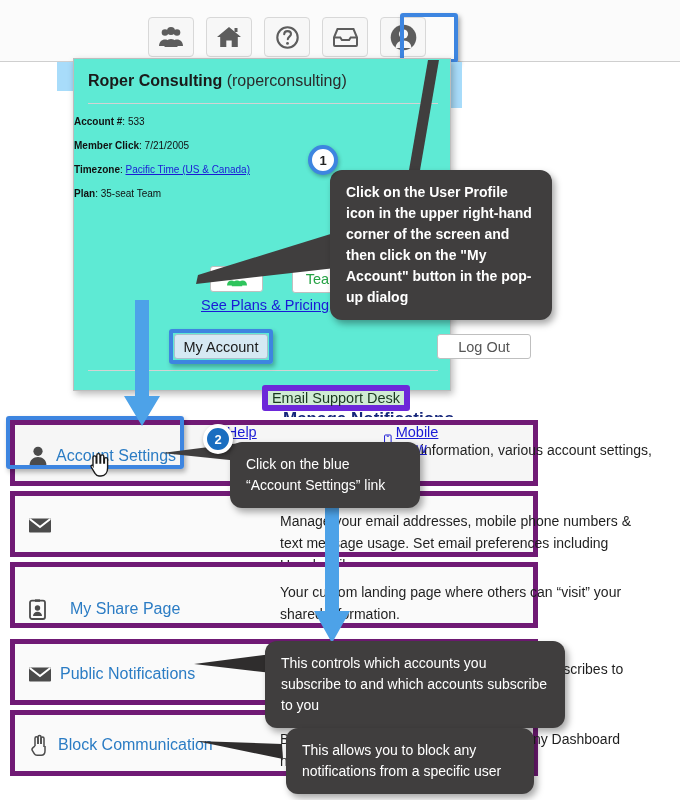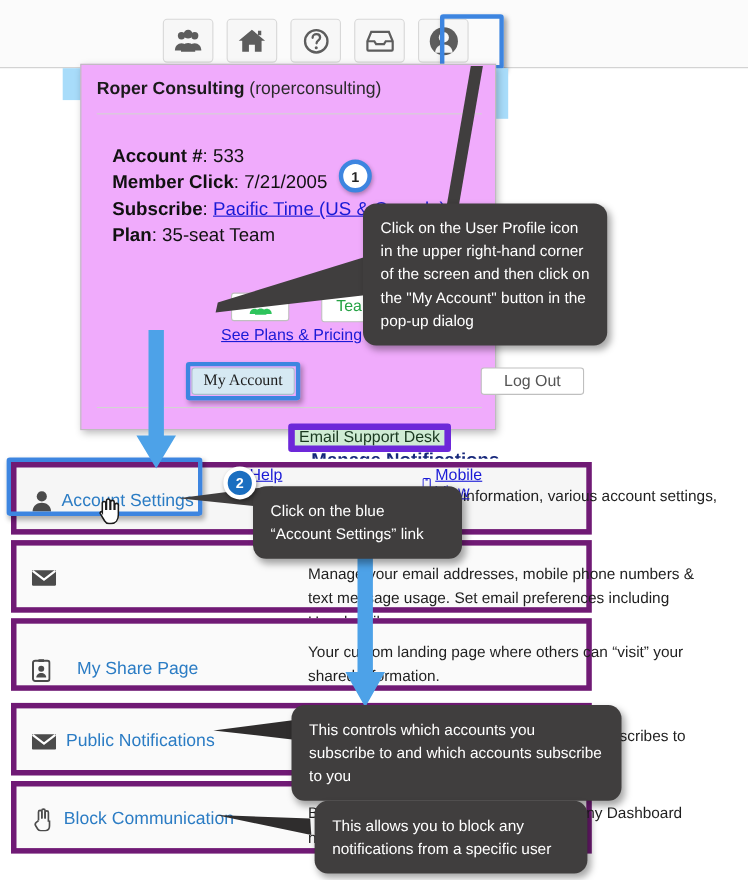--- a/index.html
+++ b/index.html
@@ -45,37 +45,37 @@
 
   
   .blue-strip { position:absolute; background:#a8dcfa; }
   #blue-strip-left  { left:57px;  top:62px; width:19px; height:29px; }
   #blue-strip-right { left:443px; top:62px; width:19px; height:46px; }
 
   
   #account-dialog {
     position:absolute; left:73px; top:58px;
     width:378px; height:333px;
-    background:#f0abfc;
+    background:#5eead4;
     border:1px solid #bdbdbd;
     box-shadow:2px 3px 7px rgba(0,0,0,.28);
   }
   #dialog-title {
     position:absolute; left:14px; top:13px;
     font-size:16px; color:#1a1a1a;
   }
   #dialog-title b { font-weight:bold; }
   #dialog-title span.handle { font-weight:normal; color:#2b2b2b; }
   #dialog-rule-top {
     position:absolute; left:14px; top:44px; width:350px;
     border-top:1px solid #d3d3d3;
   }
   .field-line {
-    position:absolute; left:28px;
-    font-size:17px; color:#111;margin-top:16px;
+    position:absolute; left:0;
+    font-size:10px; color:#111;
   }
   .field-line b { font-weight:bold; }
   .field-line a, a.link {
     color:#1a1ad6; text-decoration:underline;
   }
   #line-account  { top:57px; }
   #line-member   { top:81px; }
   #line-timezone { top:105px; }
   #line-plan     { top:129px; }
 
@@ -96,21 +96,21 @@
   #see-plans {
     position:absolute; left:127px; top:238px;
     font-size:14.5px;
   }
   #my-account-btn {
     position:absolute; left:100px; top:275px;
     width:94px; height:25px;
     background:#d6e9f3; border:1px solid #a9bfcc;
     border-radius:3px;
     display:flex; align-items:center; justify-content:center;
-    font-size:14.5px; color:#1b1b1b;font-family:Liberation Serif, serif;
+    font-size:14.5px; color:#1b1b1b;
   }
   #my-account-highlight {
     position:absolute; left:95px; top:270px;
     width:104px; height:35px;
     border:4px solid #3d85e0; border-radius:3px;
     box-shadow:2px 3px 5px rgba(0,0,0,.3);
     pointer-events:none;
   }
   #logout-btn {
     position:absolute; left:363px; top:275px;
@@ -195,21 +195,21 @@
     position:absolute;
     background:#403e3e;
     color:#ffffff;
     border-radius:12px;
     font-size:14px;
     line-height:21px;
     padding:12px 16px;
     box-shadow:3px 4px 7px rgba(0,0,0,.35);
     z-index:20;
   }
-  #callout-1 { left:330px; top:185px; width:222px; }
+  #callout-1 { left:330px; top:170px; width:222px;font-weight:bold; }
   #callout-2 { left:230px; top:442px; width:190px; }
   #callout-3 { left:265px; top:641px; width:300px; }
   #callout-4 { left:270px; top:728px; width:248px;margin-left:16px; }
 
   
   .wedge { position:absolute; z-index:19; }
 
   
   .step-badge {
     position:absolute; z-index:25;
@@ -375,21 +375,21 @@
   </div>
   <div id="dialog-rule-top"></div>
 
   <div class="field-line" id="line-account">
     <b>Account #</b><span>: </span><span>533</span>
   </div>
   <div class="field-line" id="line-member">
     <b>Member Click</b><span>: </span><span>7/21/2005</span>
   </div>
   <div class="field-line" id="line-timezone">
-    <b>Subscribe</b><span>: </span><a href="#">Pacific Time (US &amp; Canada)</a>
+    <b>Timezone</b><span>: </span><a href="#">Pacific Time (US &amp; Canada)</a>
   </div>
   <div class="field-line" id="line-plan">
     <b>Plan</b><span>: </span><span>35-seat Team</span>
   </div>
 
   <div id="team-icon-btn">
     <svg width="24" height="16" viewBox="0 0 26 20" fill="currentColor">
       <circle cx="6" cy="5.5" r="3"></circle>
         <circle cx="20" cy="5.5" r="3"></circle>
         <circle cx="13" cy="4.2" r="3.6"></circle>

